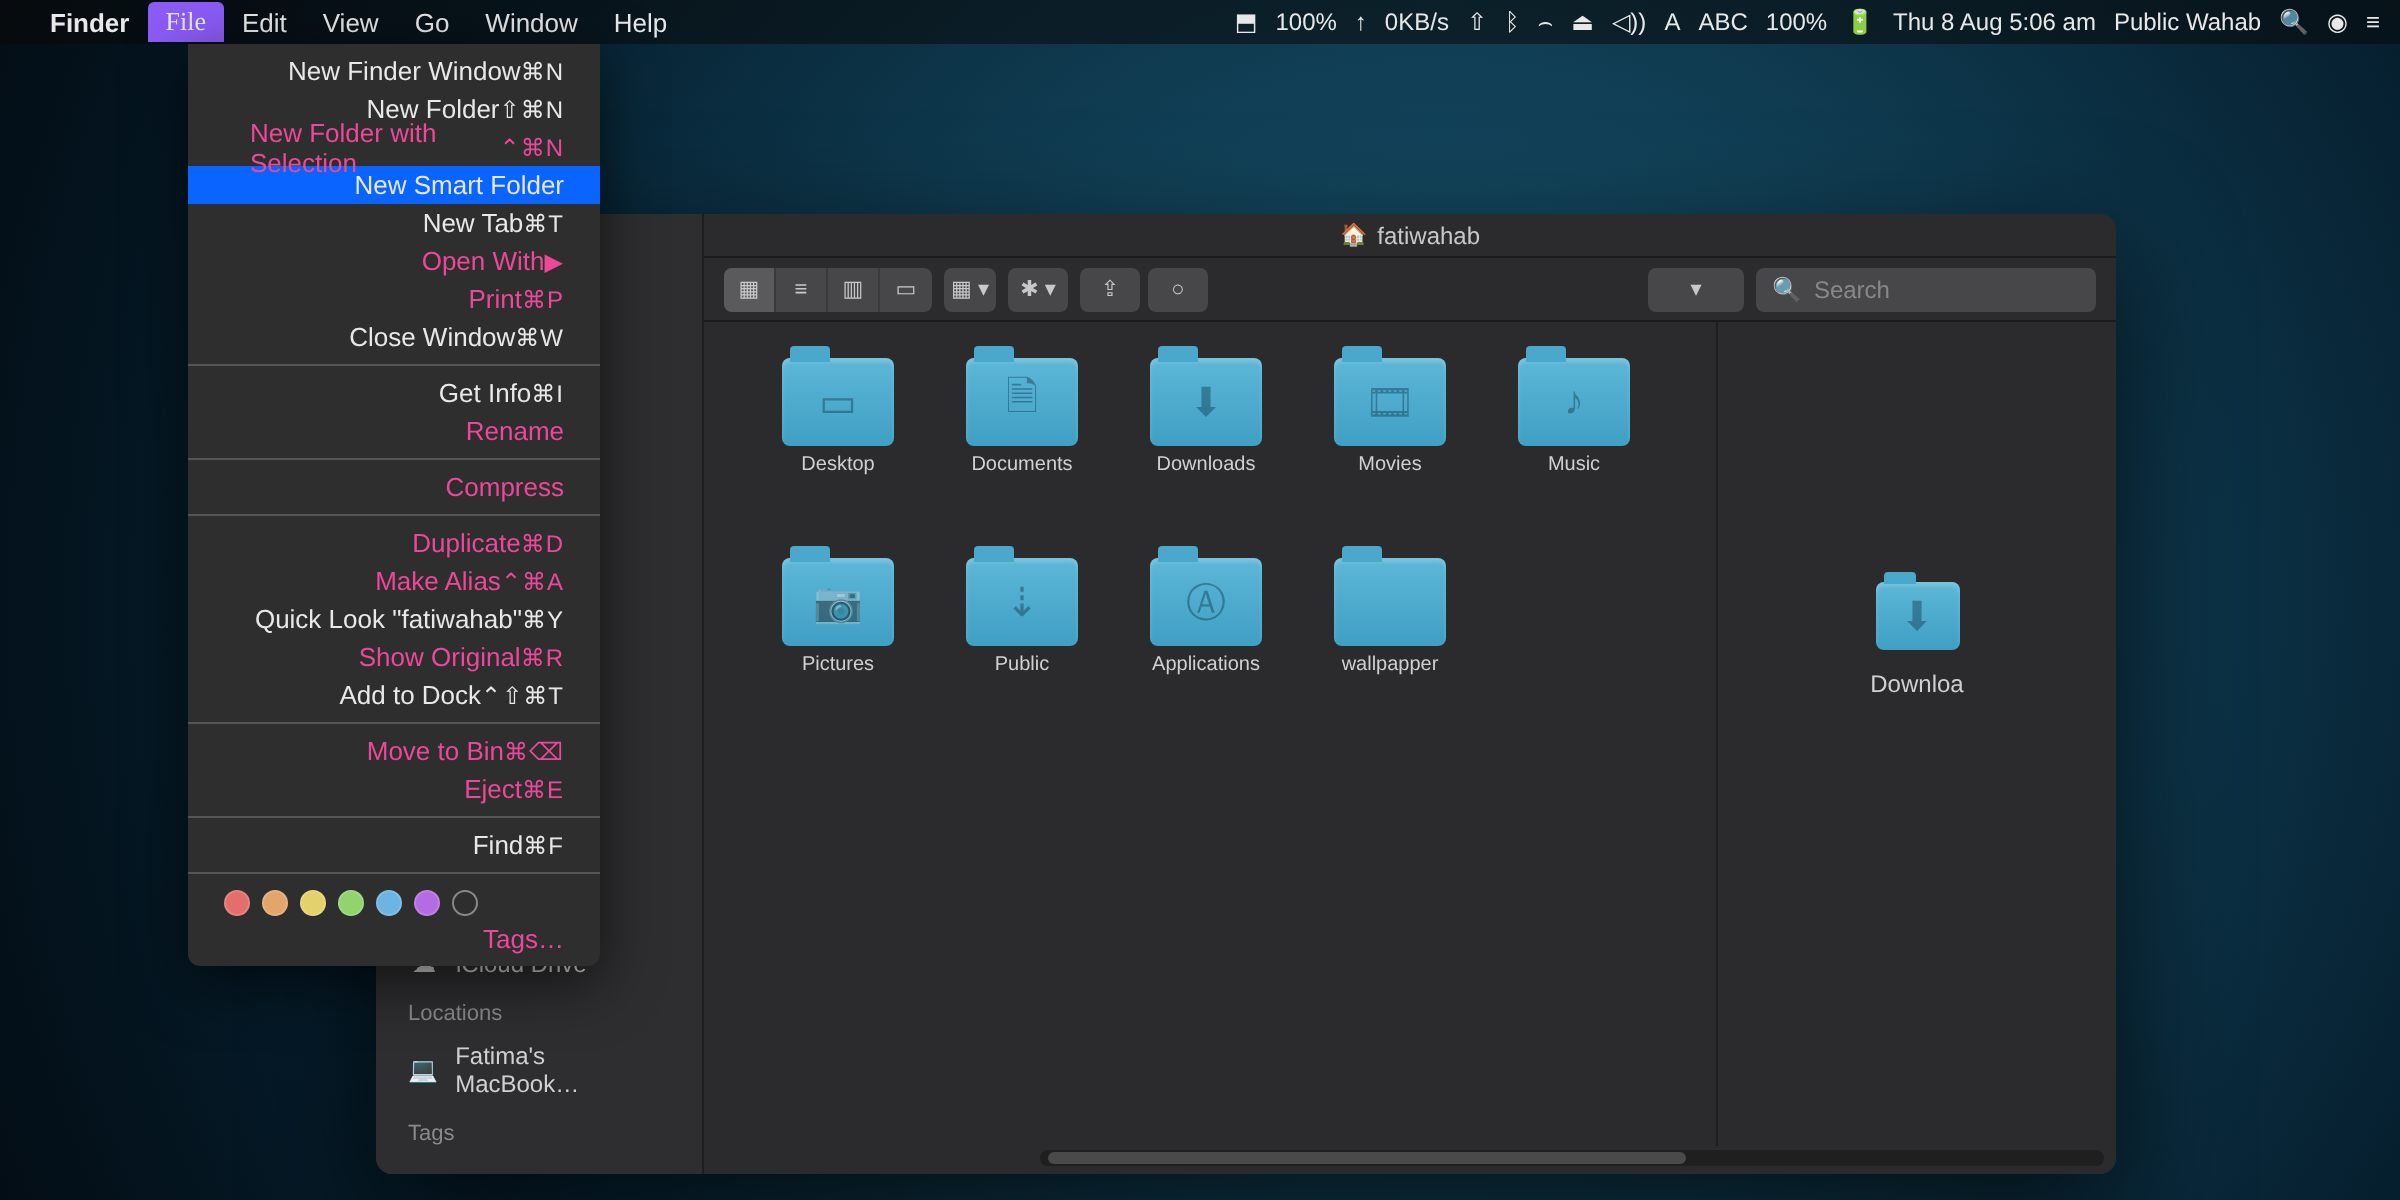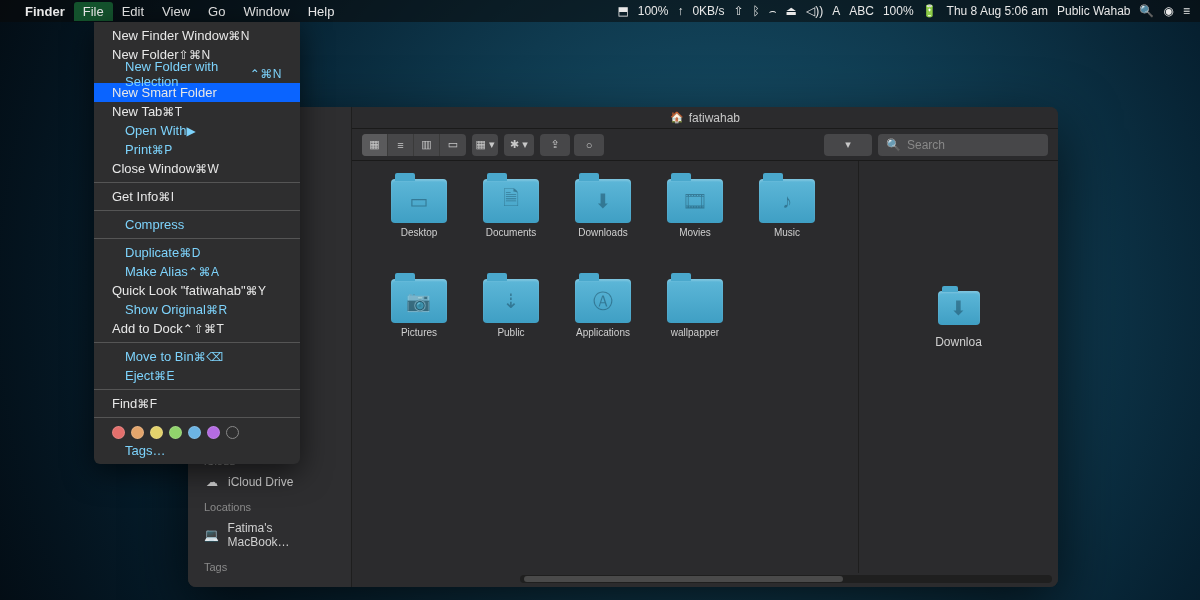--- a/index.html
+++ b/index.html
@@ -3,30 +3,30 @@
 <meta charset="utf-8">
 <style>
 * { margin: 0; padding: 0; box-sizing: border-box; font-family: -apple-system, "Helvetica Neue", Arial, sans-serif; }
 body { width: 1200px; height: 600px; overflow: hidden; background: radial-gradient(circle at 60% 50%, #1a5a75 0%, #0f3a4f 40%, #062030 70%, #030d15 100%); position: relative; }
 
 
 .menubar { position: absolute; top: 0; left: 0; right: 0; height: 22px; background: rgba(10,10,10,0.55); display: flex; align-items: center; color: #e8e8e8; font-size: 13px; padding: 0 10px; z-index: 100; }
 .menubar-left { display: flex; align-items: center; gap: 0; }
 .menubar-item { padding: 2px 9px; cursor: default; }
 .menubar-item.bold { font-weight: 600; }
-.menubar-item.active { background: #14532d; border-radius: 3px 3px 0 0; }
+.menubar-item.active { background: #8b5cf6; border-radius: 3px 3px 0 0; font-family: Liberation Serif, serif; }
 .apple-logo { font-size: 14px; padding-right: 6px; }
 .menubar-right { margin-left: auto; display: flex; align-items: center; gap: 9px; font-size: 12px; }
 .menubar-right .ico { font-size: 12px; }
 
 
 .file-menu { position: absolute; top: 22px; left: 94px; width: 206px; background: #2e2e2f; border-radius: 0 0 6px 6px; box-shadow: 0 8px 30px rgba(0,0,0,0.6); padding: 4px 0; color: #e8e8e8; font-size: 13px; z-index: 101; }
-.fm-row { display: flex; align-items: center; justify-content: flex-start; padding: 2px 18px; height: 19px; }
+.fm-row { display: flex; align-items: center; justify-content: flex-end; padding: 2px 18px; height: 19px; }
 .fm-row.highlight { background: #0a64ff; }
-.fm-row.disabled { color: #7dd3fc; padding-left: 31px; }
+.fm-row.disabled { color: #ec4899; padding-left: 31px; }
 .fm-shortcut { font-size: 12px; letter-spacing: 0.5px; }
 .fm-sep { height: 1px; background: #555; margin: 4px 0; }
 .fm-tags { display: flex; gap: 6px; padding: 4px 18px 2px; }
 .tag-dot { width: 13px; height: 13px; border-radius: 50%; border: 1px solid rgba(255,255,255,0.15); }
 .tag-empty { border: 1.5px solid #888; background: transparent; }
 
 
 .finder { position: absolute; top: 107px; left: 188px; width: 870px; height: 480px; background: #2b2b2d; border-radius: 8px; box-shadow: 0 20px 60px rgba(0,0,0,0.7); display: flex; overflow: hidden; }
 .finder-sidebar { width: 164px; background: #2e2e30; border-right: 1px solid #1e1e1e; display: flex; flex-direction: column; padding-top: 340px; font-size: 12px; color: #b8b8b8; }
 .sb-header { font-size: 11px; color: #8a8a8a; padding: 8px 16px 4px; }
@@ -124,20 +124,23 @@
     </div>
   <div class="fm-row">
       <span>Close Window</span>
       <span class="fm-shortcut">⌘W</span>
     </div>
   <div class="fm-sep"></div>
   <div class="fm-row">
       <span>Get Info</span>
       <span class="fm-shortcut">⌘I</span>
     </div>
+  <div class="fm-row disabled">
+      <span>Rename</span>
+    </div>
   <div class="fm-sep"></div>
   <div class="fm-row disabled">
       <span>Compress</span>
     </div>
   <div class="fm-sep"></div>
   <div class="fm-row disabled">
       <span>Duplicate</span>
       <span class="fm-shortcut">⌘D</span>
     </div>
   <div class="fm-row disabled">

